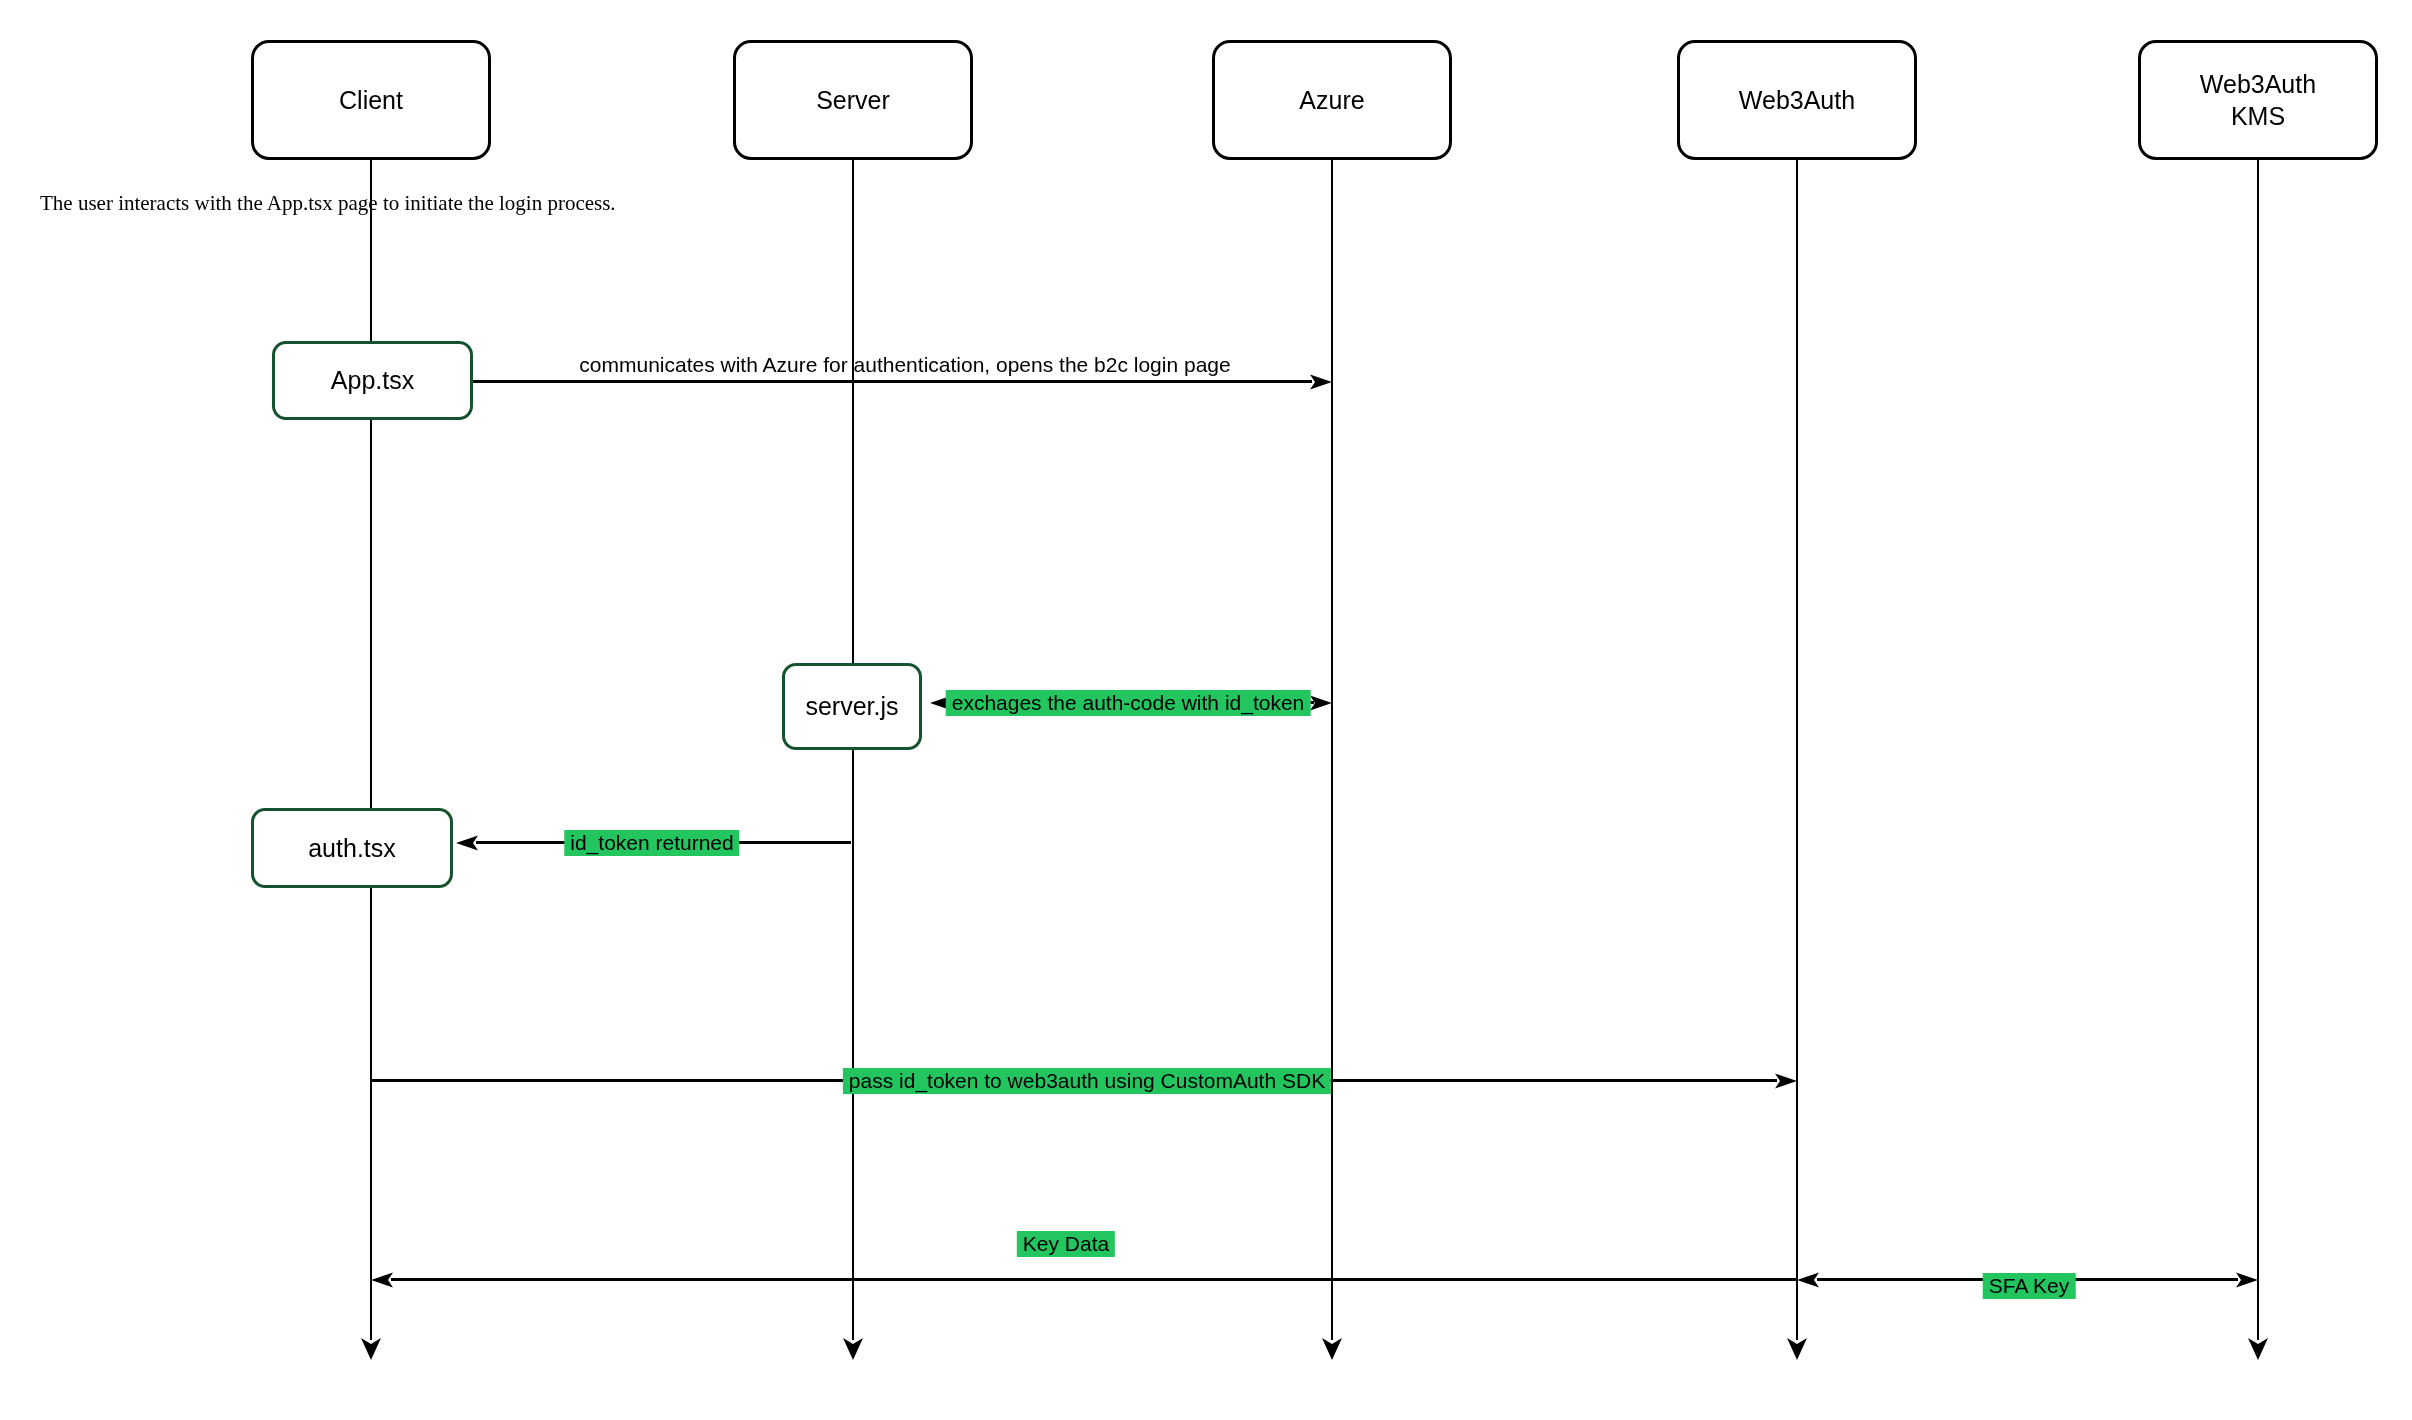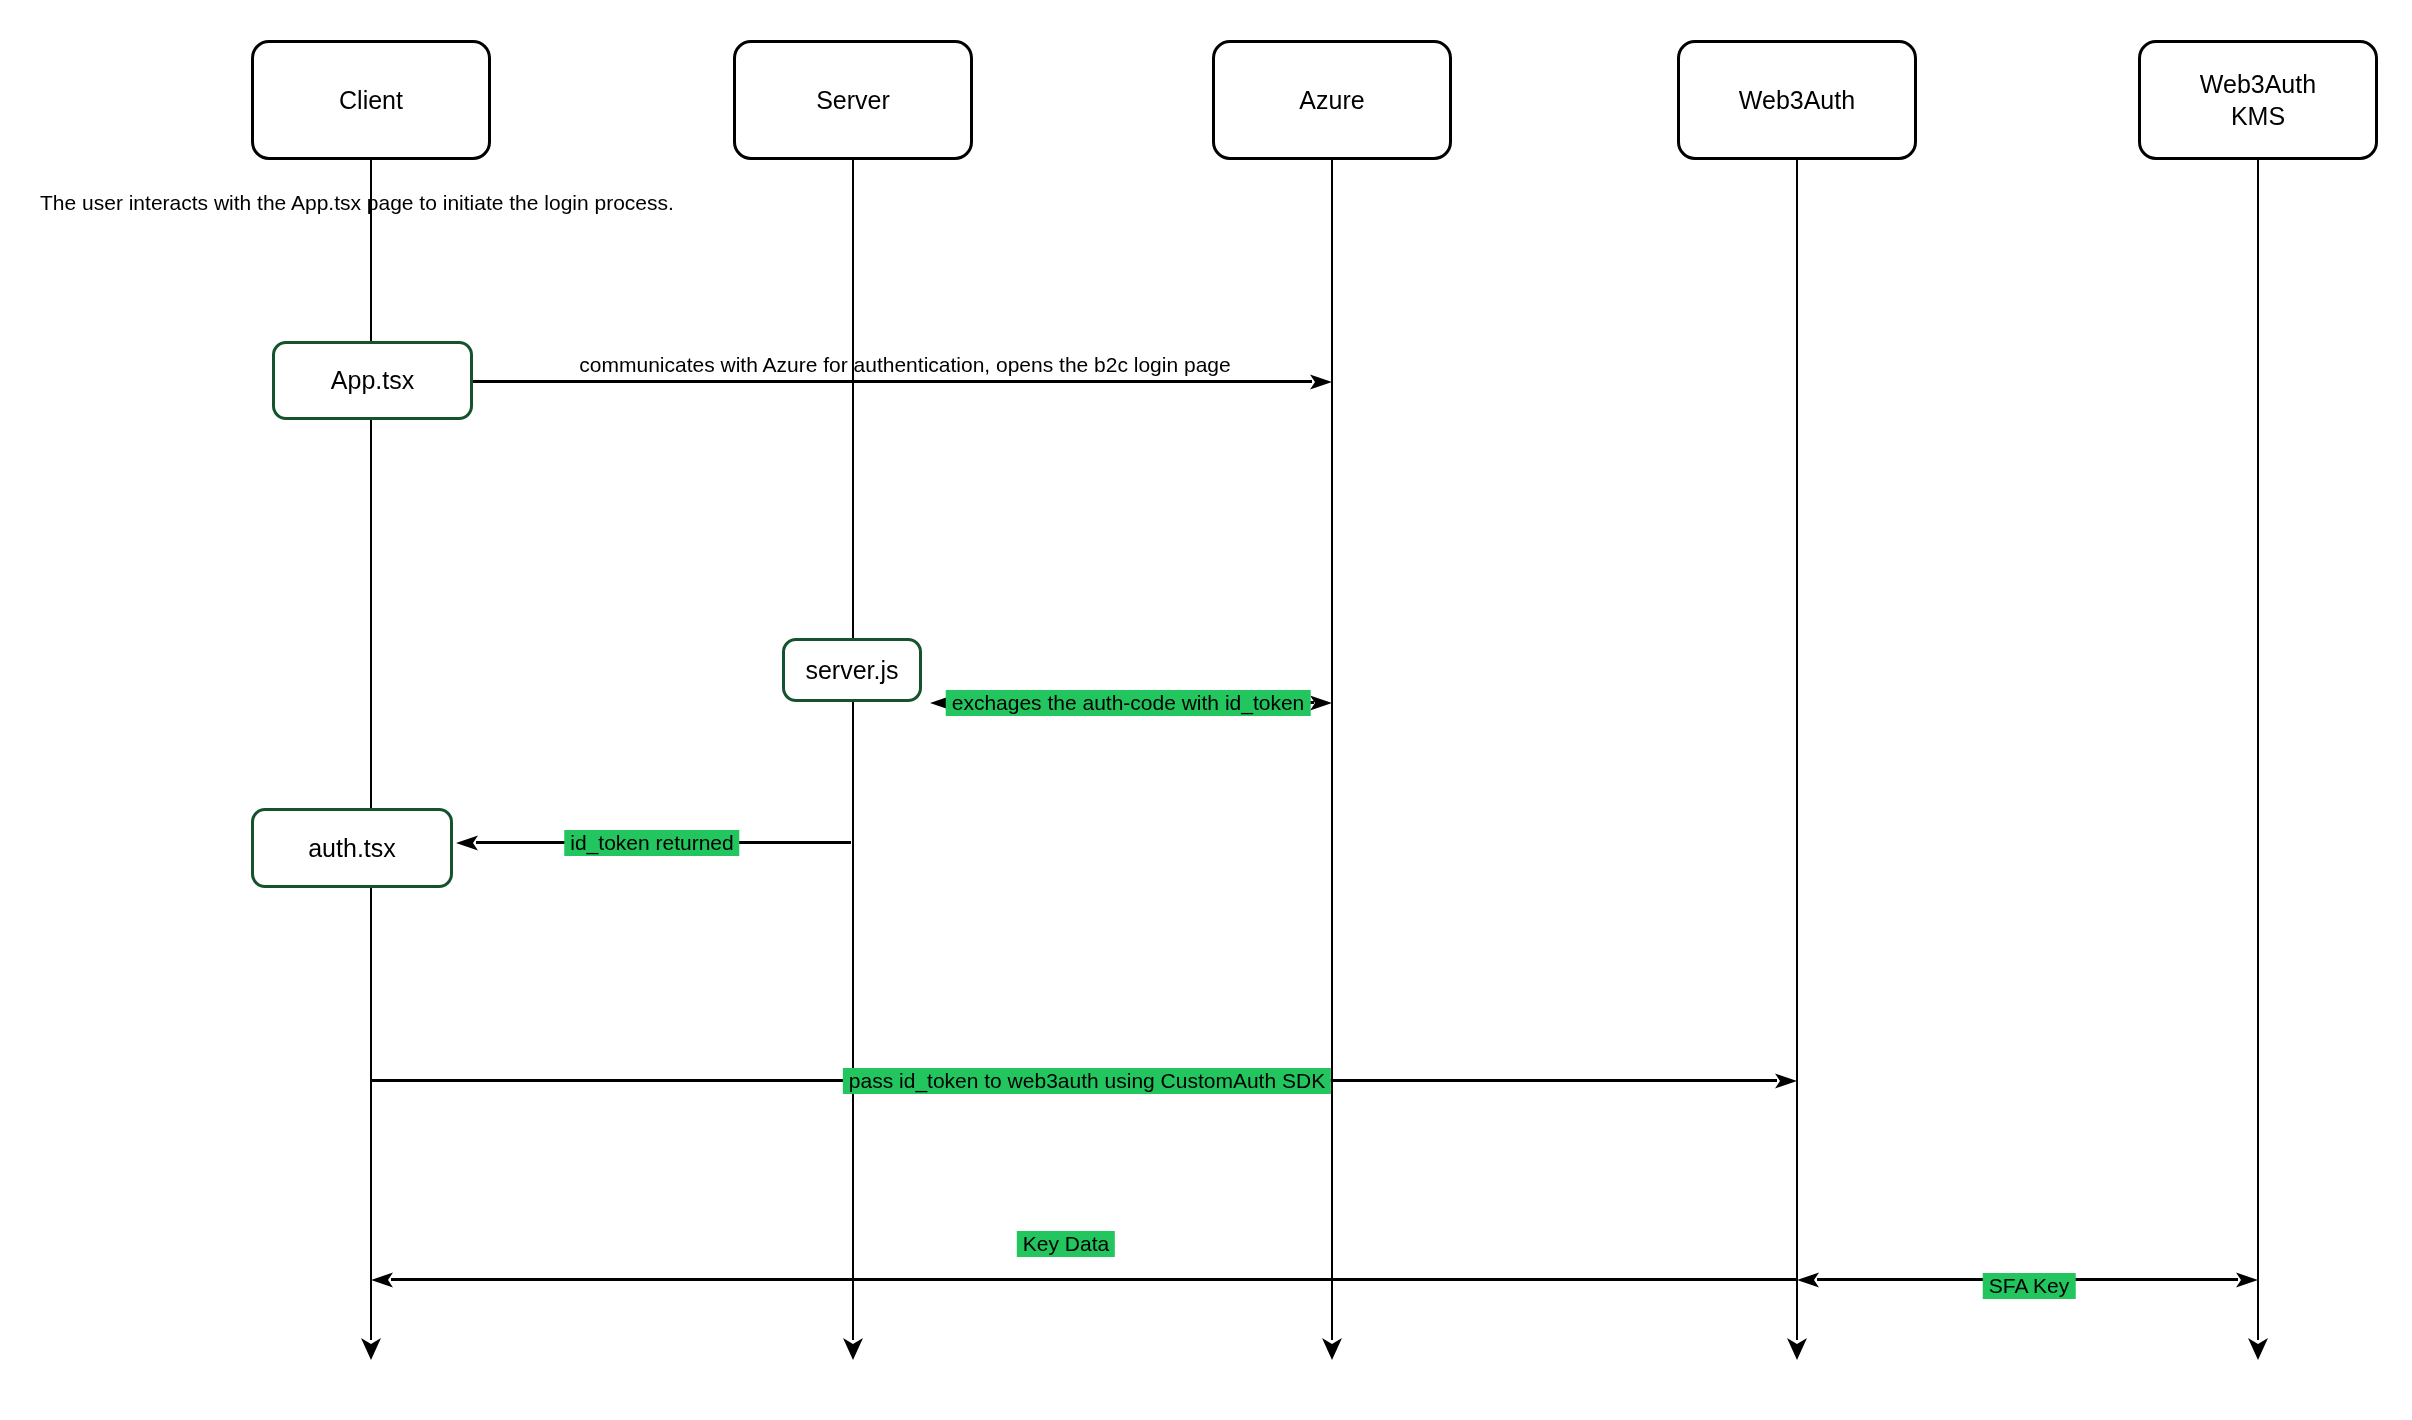--- a/index.html
+++ b/index.html
@@ -127,26 +127,26 @@
       </svg>
     </span>
 
   <div class="actor" style="left:251px;"><span>Client</span></div>
   <div class="actor" style="left:1212px;"><span>Azure</span></div>
   <div class="actor" style="left:733px;"><span>Server</span></div>
   <div class="actor" style="left:1677px;"><span>Web3Auth</span></div>
   <div class="actor" style="left:2138px;"><span>Web3Auth
 KMS</span></div>
 
-  <div class="note" style="left:40px;top:203px;">The user interacts with the App.tsx page to initiate the login process.</div>
+  <div class="note" style="left:40px;top:203px;font-family:Liberation Serif, serif;">The user interacts with the App.tsx page to initiate the login process.</div>
 
   <div class="step" style="left:272px;top:341px;width:201px;height:79px;">
       <span>App.tsx</span>
     </div>
-  <div class="step" style="left:782px;top:638px;width:140px;height:64px;">
+  <div class="step" style="left:782px;top:663px;width:140px;height:87px;">
       <span>server.js</span>
     </div>
   <div class="step" style="left:251px;top:808px;width:202px;height:80px;">
       <span>auth.tsx</span>
     </div>
 
   <div class="mline" style="left:473px;top:380px;width:839px;"></div>
   <span class="ahead" style="left:1310px;top:374px;">
       <svg width="22" height="16" viewBox="0 0 22 16">
         <polygon points="0,0.5 22,8 0,15.5 5,8" fill="#000000"></polygon>

